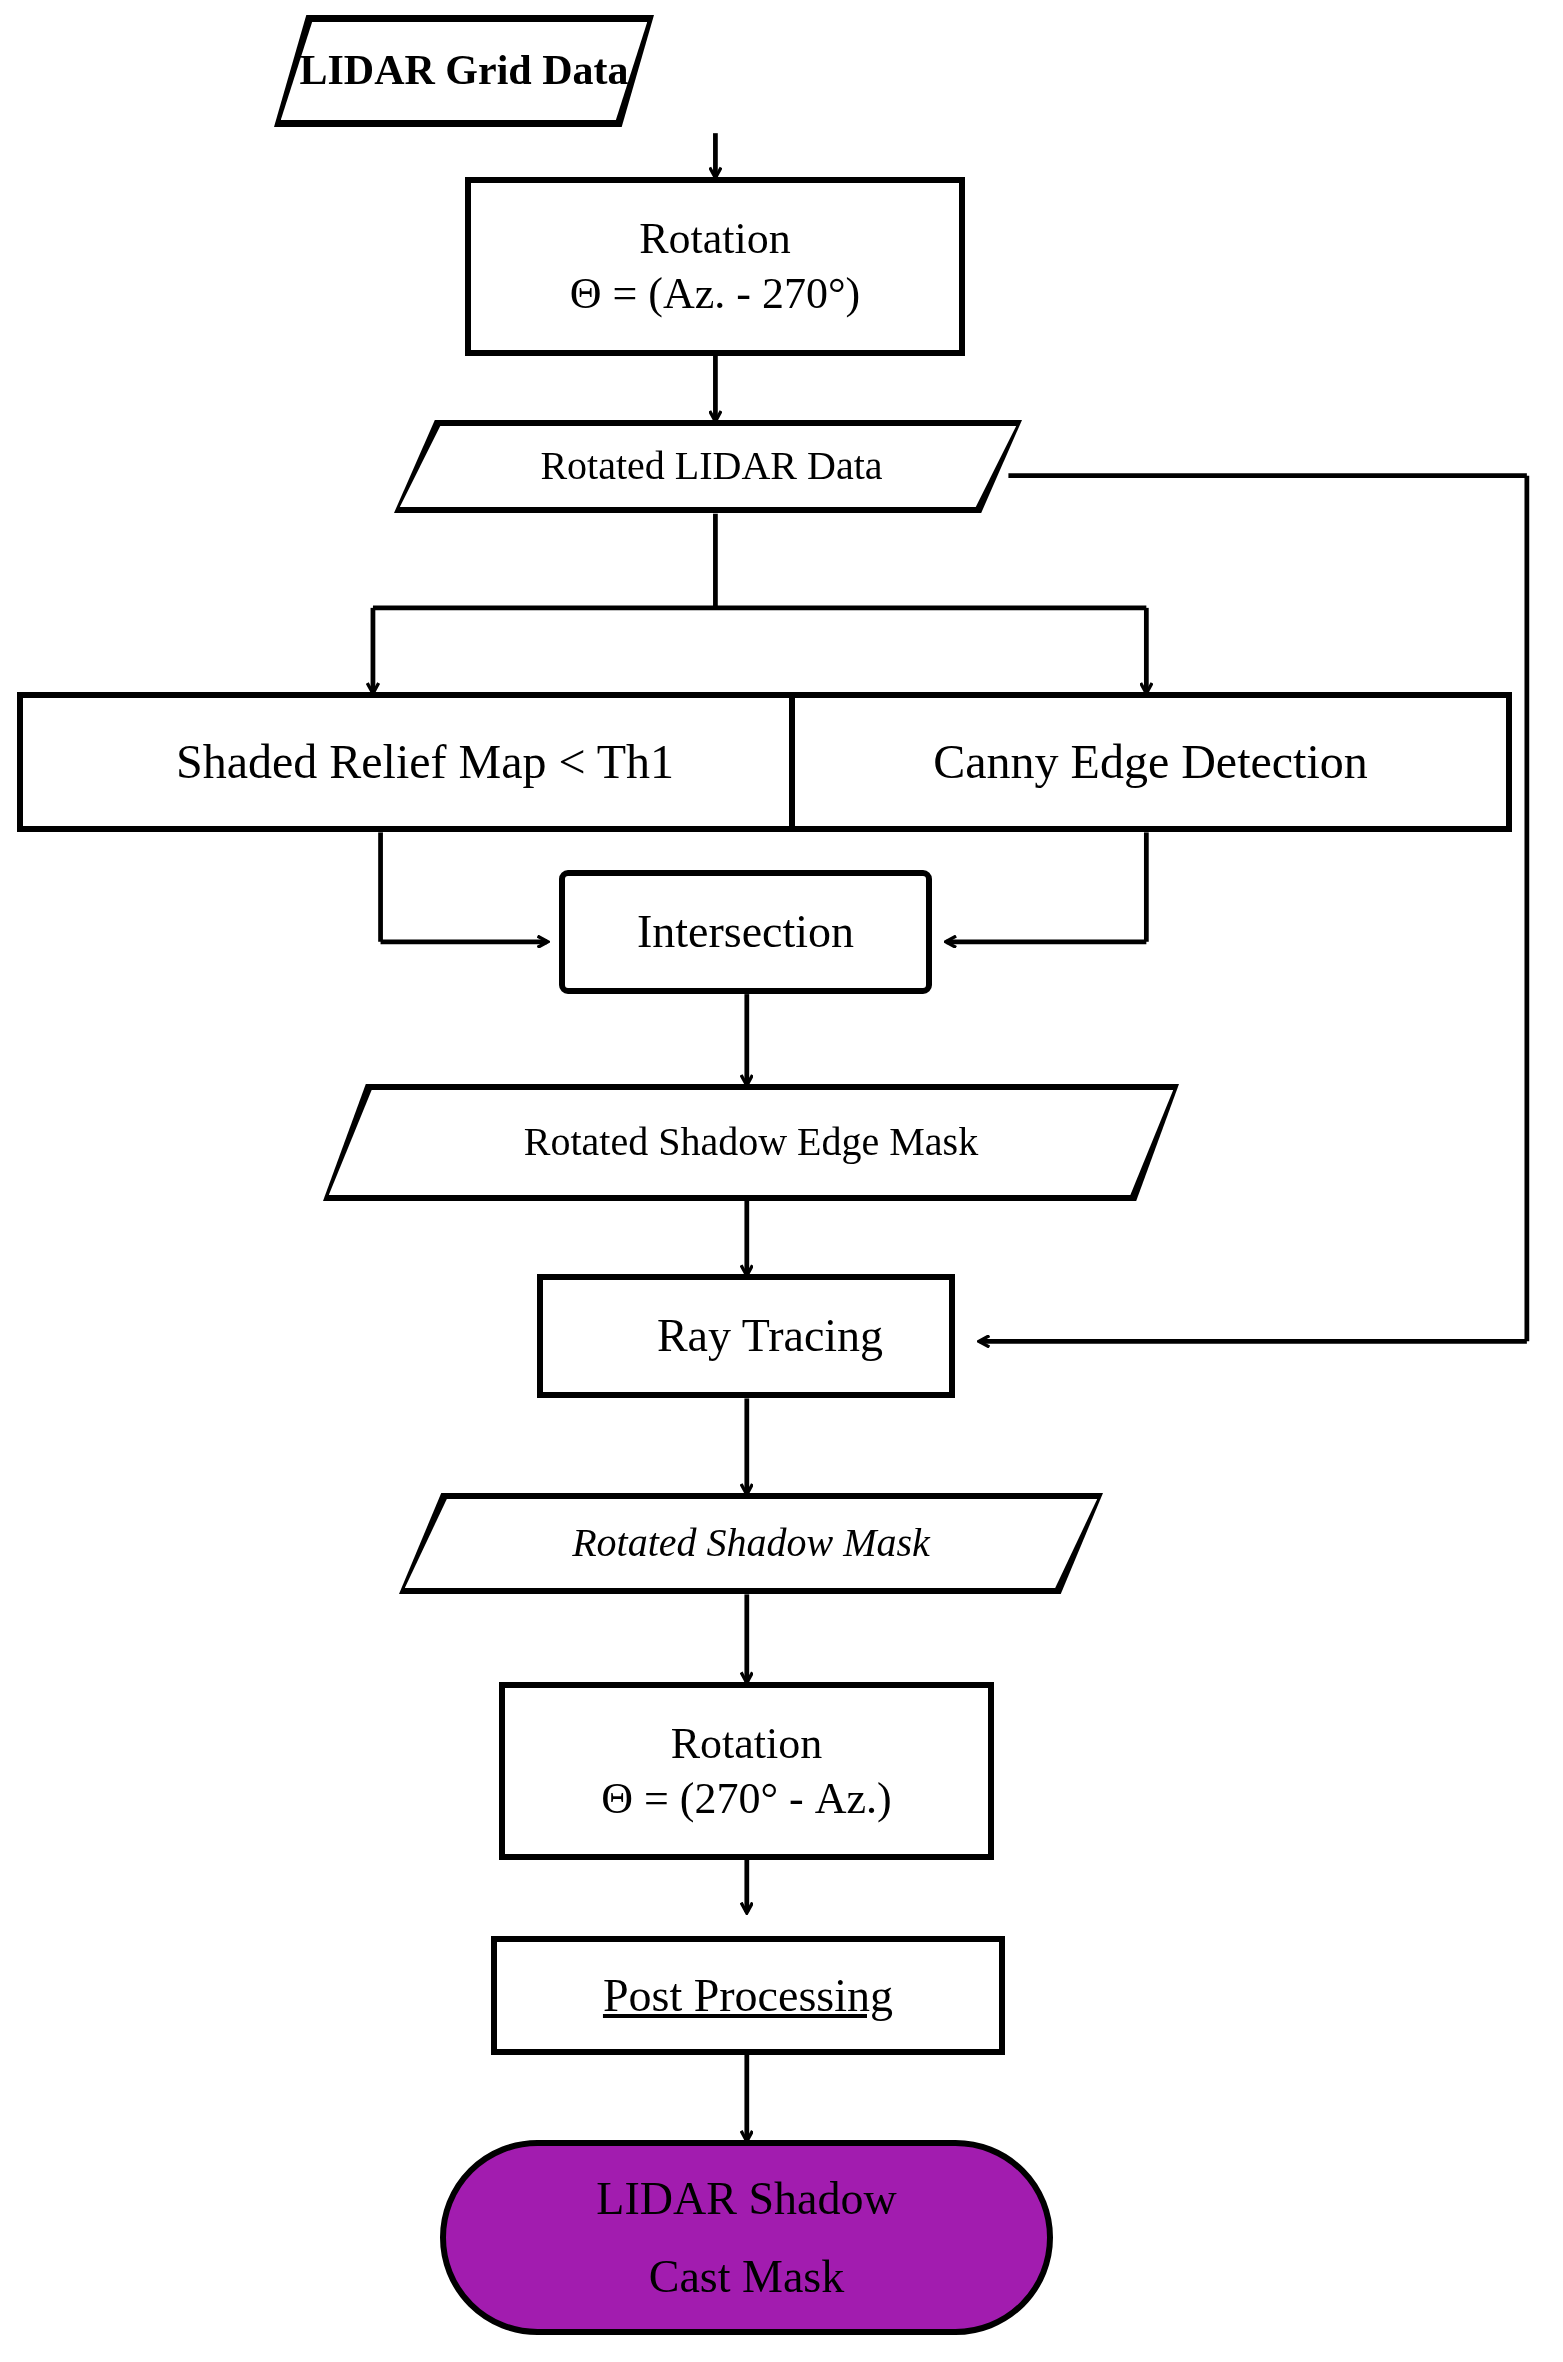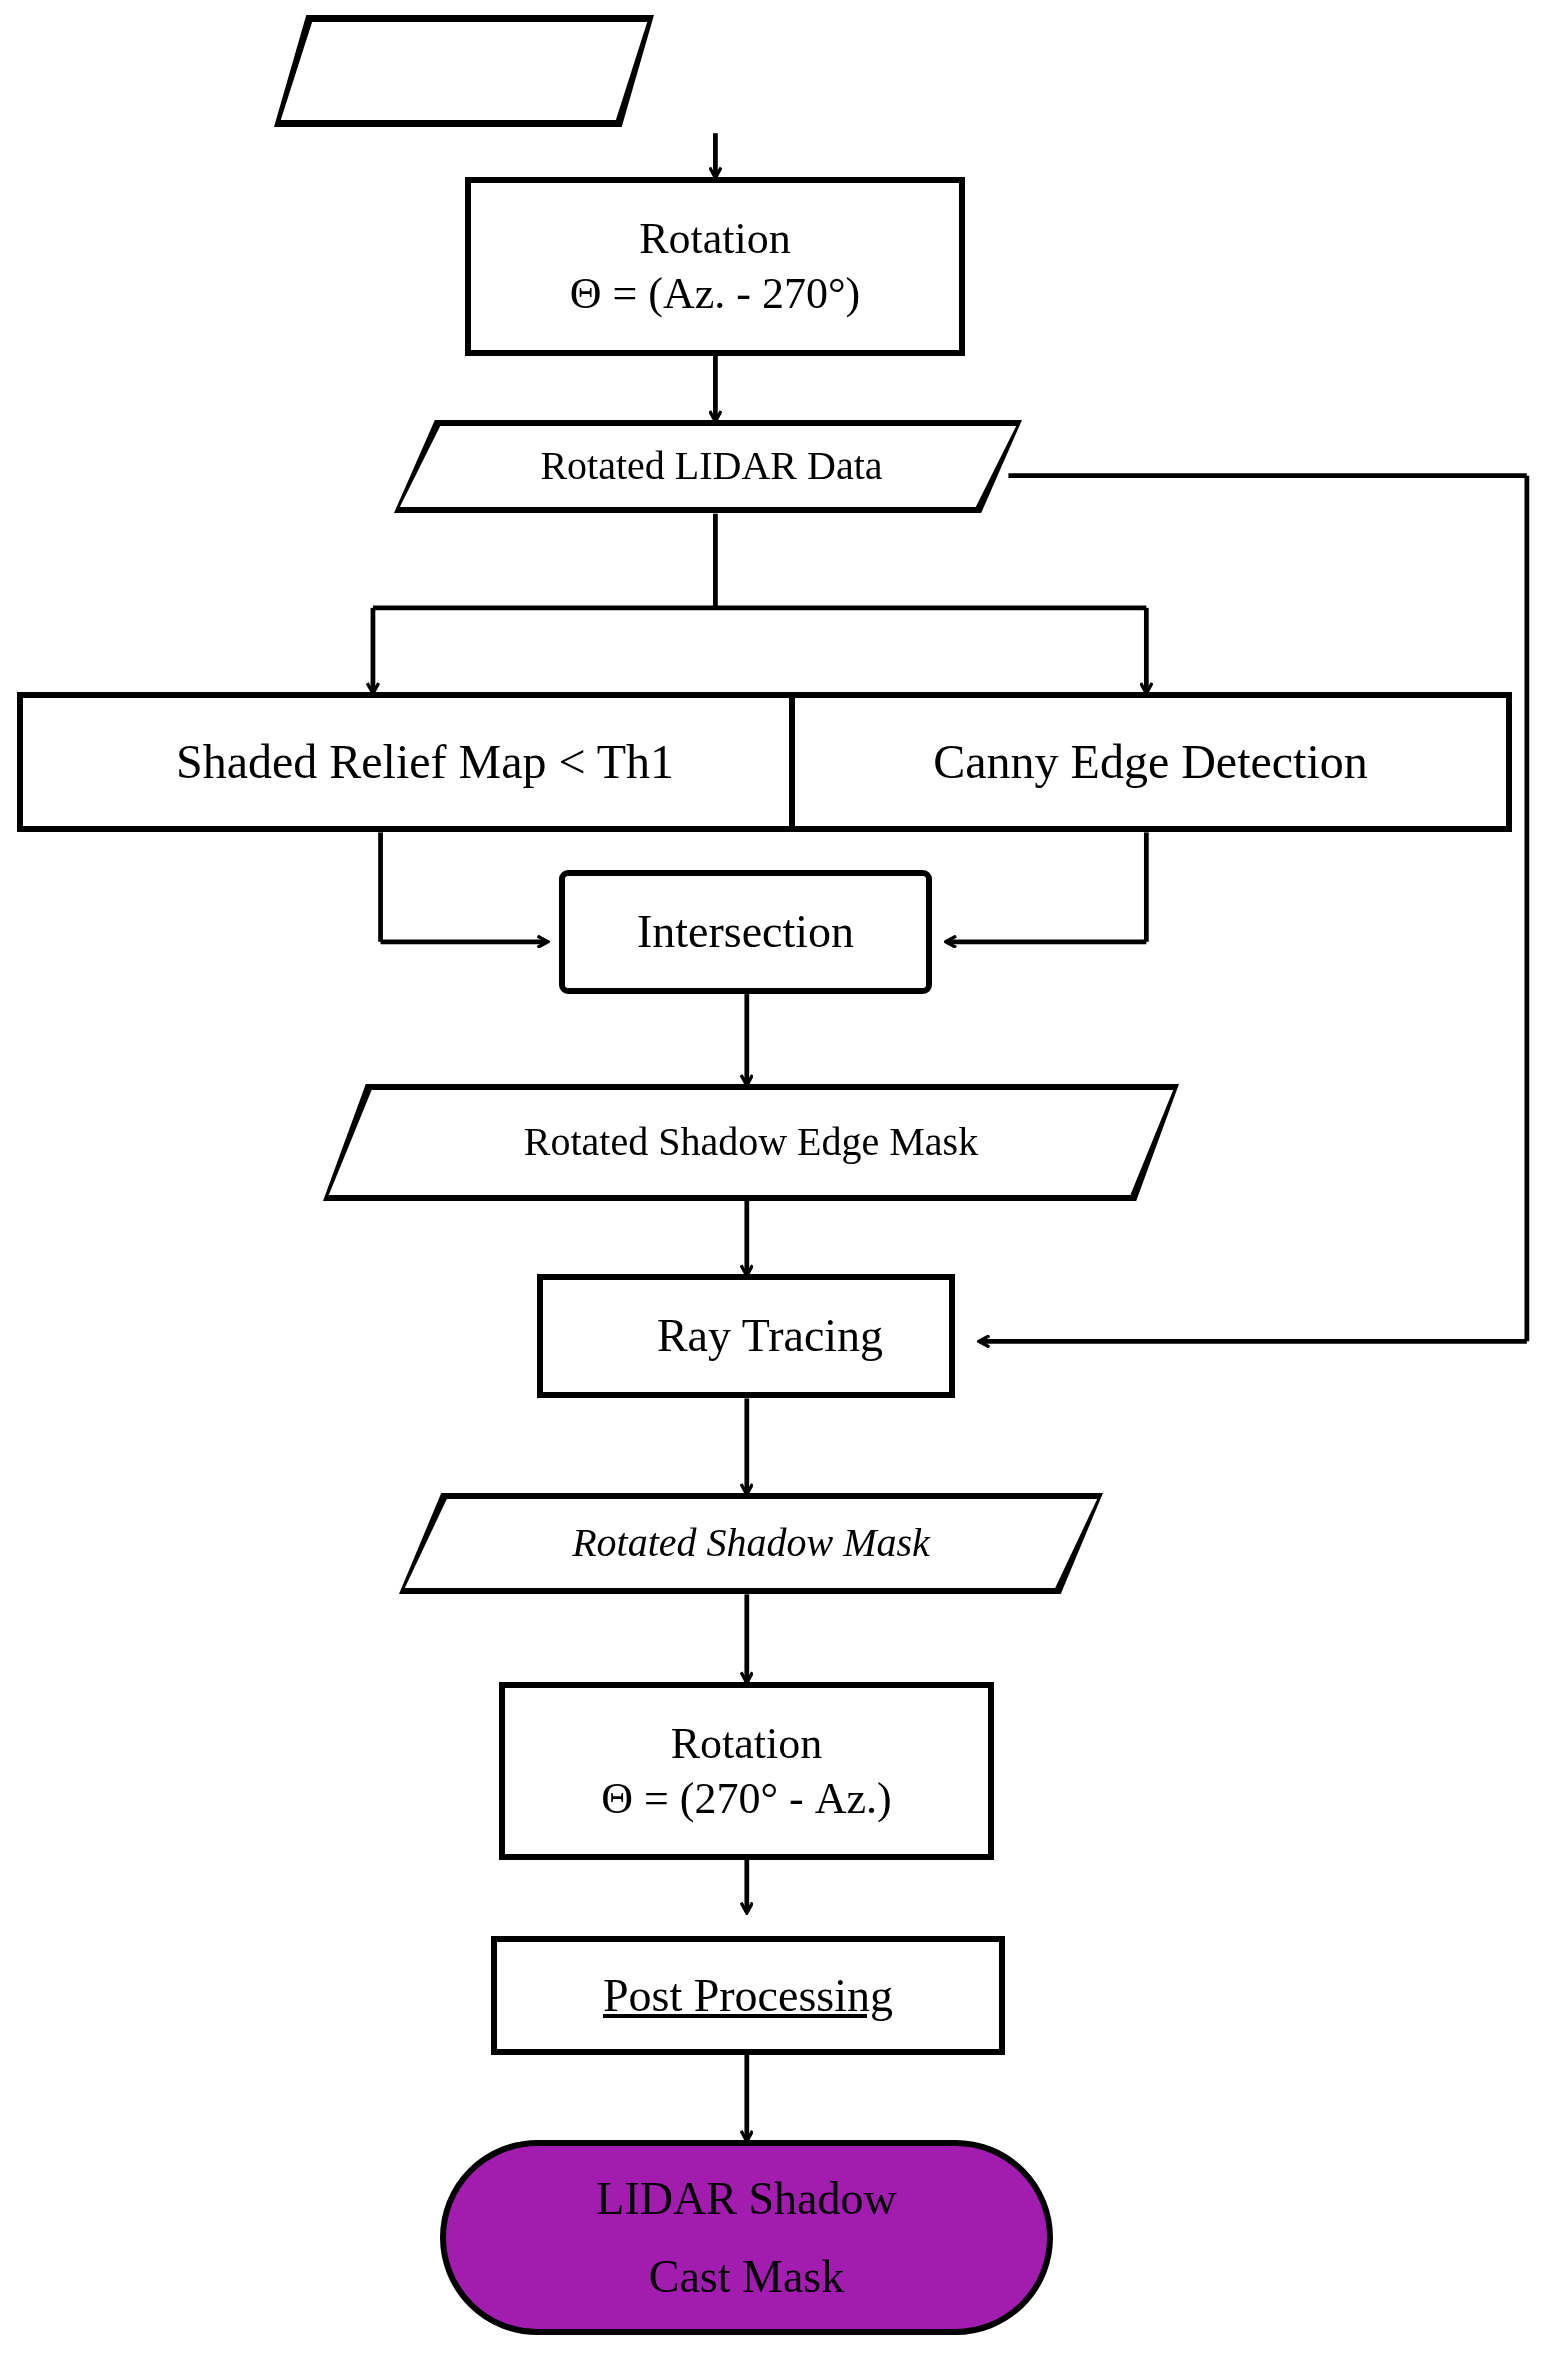--- a/index.html
+++ b/index.html
@@ -109,20 +109,21 @@
       <line x1="785" y1="2160" x2="785" y2="2250" marker-end="url(#arrowhead)"></line>
     </g>
   </svg>
 
   <div class="node data-shape" style="left:274px; top:15px; width:380px; height:112px; font-size:42px;
               clip-path: polygon(8.5% 0%, 100% 0%, 91.5% 100%, 0% 100%);
               border:none; background:#000000; padding:0;">
     <div style="position:absolute; left:6.7px; top:6.7px; right:6.7px; bottom:6.7px;
                 background:#ffffff;
                 clip-path: polygon(8.6% 0%, 100% 0%, 91.4% 100%, 0% 100%);"></div>
+    <span class="node-label bold-label" style="position:relative;">LIDAR Grid Data</span>
   </div>
 
   <div class="node proc" style="left:465px; top:177px; width:500px; height:179px; font-size:44px;">
     <span class="node-label">Rotation</span>
     <span class="node-label" style="margin-top:5.7px;">Θ = (Az. - 270°)</span>
   </div>
 
   <div class="node data-shape" style="left:394px; top:420px; width:628px; height:93px; font-size:40px;
               clip-path: polygon(6.5% 0%, 100% 0%, 93.5% 100%, 0% 100%);
               border:none; background:#000000;">

